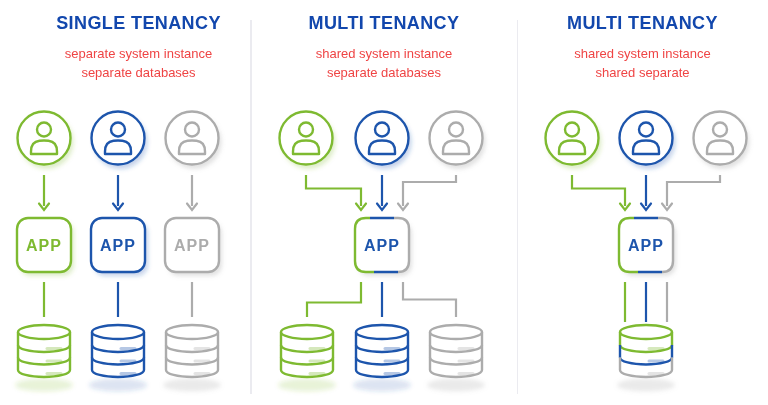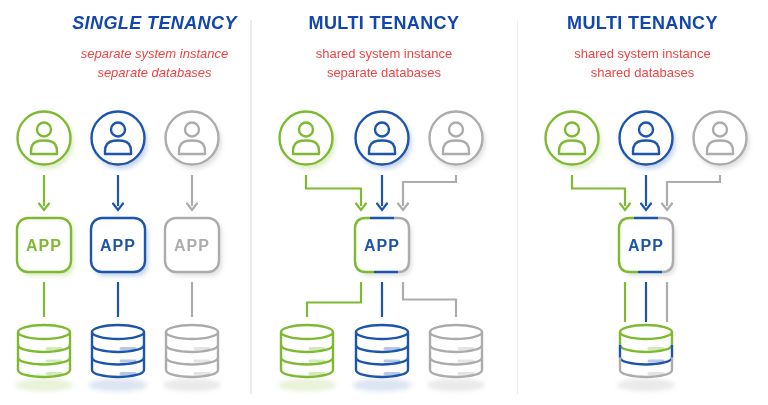--- a/index.html
+++ b/index.html
@@ -1,20 +1,20 @@
 <!DOCTYPE html>
 <html><head>
 <meta charset="utf-8">
 <style>
   html,body{margin:0;padding:0;}
   body{width:768px;height:405px;overflow:hidden;background:#ffffff;
        font-family:"Liberation Sans",sans-serif;}
   .stage{position:relative;width:768px;height:405px;background:#ffffff;}
   .col-header{position:absolute;top:13px;text-align:center;}
-  .col-header.c1{left:16px;width:277px;font-style:italic;}
+  .col-header.c1{left:0;width:277px;}
   .col-header.c2{left:251px;width:266px;}
   .col-header.c3{left:517px;width:251px;}
   .title{font-size:18px;font-weight:700;letter-spacing:.4px;color:#1247ad;}
   .subtitle{margin-top:10px;font-size:13px;line-height:19px;color:#ef4444;}
   .divider{position:absolute;top:20px;height:374px;width:1.5px;background:#ebebf0;}
   .divider.d1{left:250px;}
   .divider.d2{left:516.5px;}
   svg.diagram{position:absolute;left:0;top:100px;}
   .green{color:#7eba31;}
   .blue{color:#1d55ac;}
@@ -48,21 +48,21 @@
     <div class="subtitle">
       <div>shared system instance</div>
       <div>separate databases</div>
     </div>
   </div>
 
   <div class="col-header c3">
     <div class="title">MULTI TENANCY</div>
     <div class="subtitle">
       <div>shared system instance</div>
-      <div>shared databases</div>
+      <div>shared separate</div>
     </div>
   </div>
 
   <div class="divider d1"></div>
   <div class="divider d2"></div>
 
   <svg class="diagram" width="768" height="305" viewBox="0 0 768 305">
     <defs>
       <filter id="soft" x="-60%" y="-60%" width="220%" height="220%">
         <feGaussianBlur stdDeviation="2.2"></feGaussianBlur>

